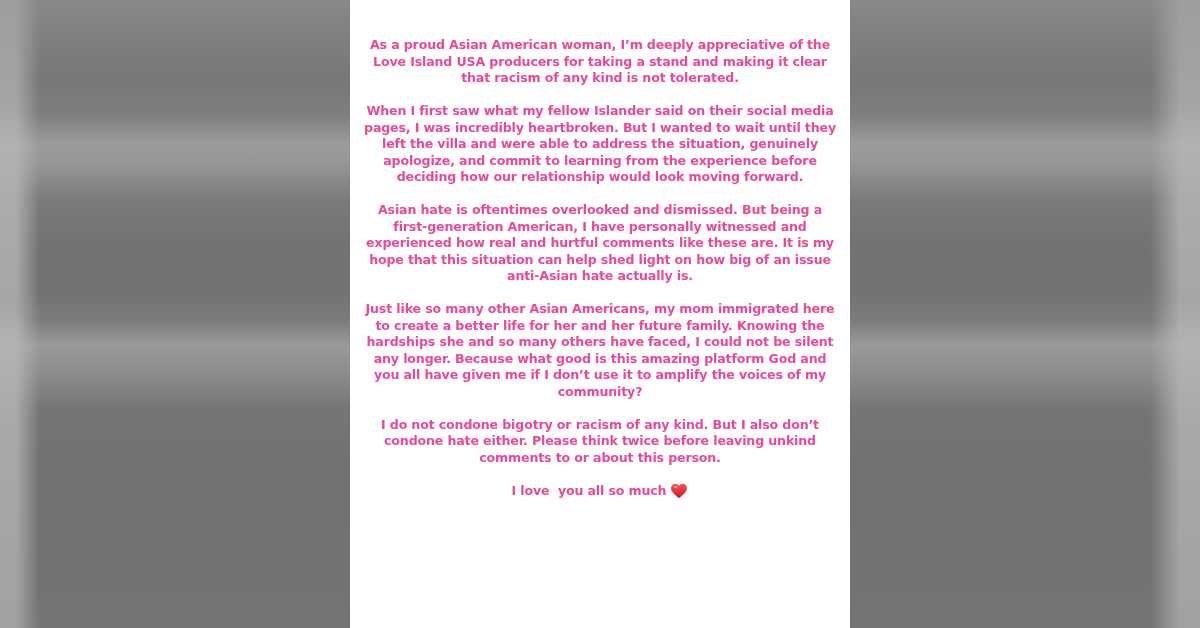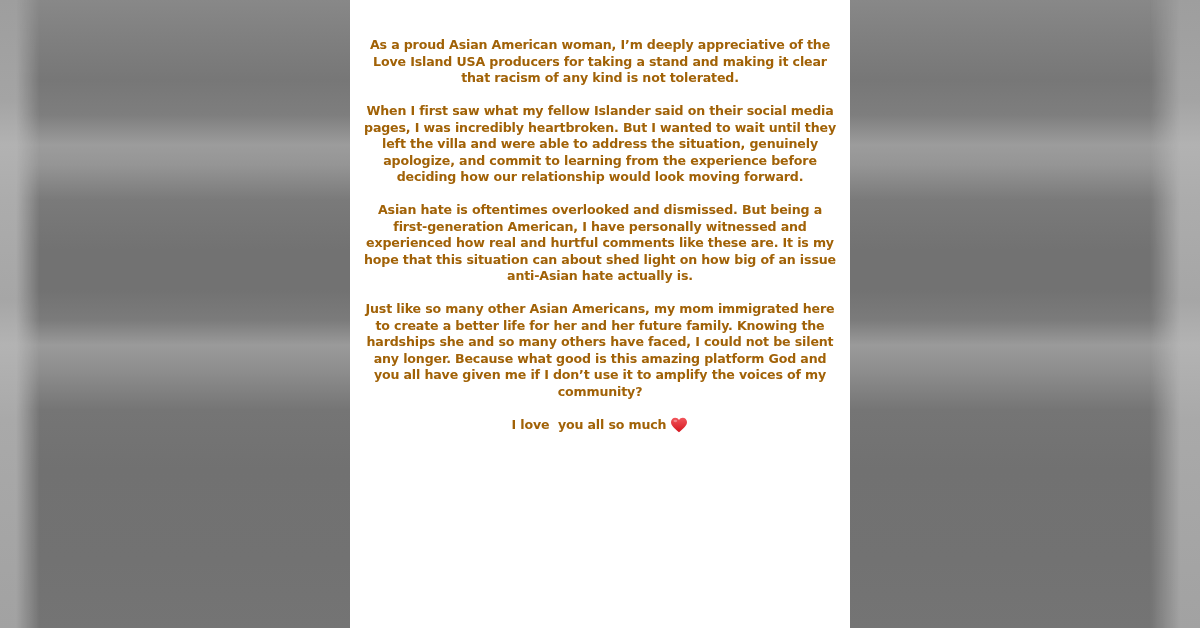--- a/index.html
+++ b/index.html
@@ -74,21 +74,21 @@
       padding-top: 37px;
     }
     .statement {
       margin: 0 auto;
       width: 480px;
       text-align: center;
       font-family: "DejaVu Sans", sans-serif;
       font-weight: bold;
       font-size: 12.6px;
       line-height: 16.5px;
-      color: #a16207;
+      color: #ec4899;
       letter-spacing: -0.15px;
     }
     .para {
       margin: 0 0 16.5px 0;
     }
     .closing {
       display: inline-flex;
       align-items: center;
       gap: 4px;
     }
@@ -104,22 +104,23 @@
 
 <div class="stage">
   <div class="blur-panel left">
     <div class="blur-edge"></div>
   </div>
 
   <div class="card">
     <div class="statement">
       <p class="para">As a proud Asian American woman, I’m deeply appreciative of the Love Island USA producers for taking a stand and making it clear that racism of any kind is not tolerated.</p>
       <p class="para">When I first saw what my fellow Islander said on their social media pages, I was incredibly heartbroken. But I wanted to wait until they left the villa and were able to address the situation, genuinely apologize, and commit to learning from the experience before deciding how our relationship would look moving forward.</p>
-      <p class="para">Asian hate is oftentimes overlooked and dismissed. But being a first-generation American, I have personally witnessed and experienced how real and hurtful comments like these are. It is my hope that this situation can about shed light on how big of an issue anti-Asian hate actually is.</p>
+      <p class="para">Asian hate is oftentimes overlooked and dismissed. But being a first-generation American, I have personally witnessed and experienced how real and hurtful comments like these are. It is my hope that this situation can help shed light on how big of an issue anti-Asian hate actually is.</p>
       <p class="para">Just like so many other Asian Americans, my mom immigrated here to create a better life for her and her future family. Knowing the hardships she and so many others have faced, I could not be silent any longer. Because what good is this amazing platform God and you all have given me if I don’t use it to amplify the voices of my community?</p>
+      <p class="para">I do not condone bigotry or racism of any kind. But I also don’t condone hate either. Please think twice before leaving unkind comments to or about this person.</p>
       <p class="para">
         <span class="closing">
           <span style="white-space: pre;">I love  you all so much</span>
           <svg class="heart-icon" viewBox="0 0 24 22">
             <defs>
               <linearGradient id="hg" x1="0" y1="0" x2="0" y2="1">
                 <stop offset="0" stop-color="#f2555b"></stop>
                 <stop offset="1" stop-color="#d4161f"></stop>
               </linearGradient>
             </defs>

